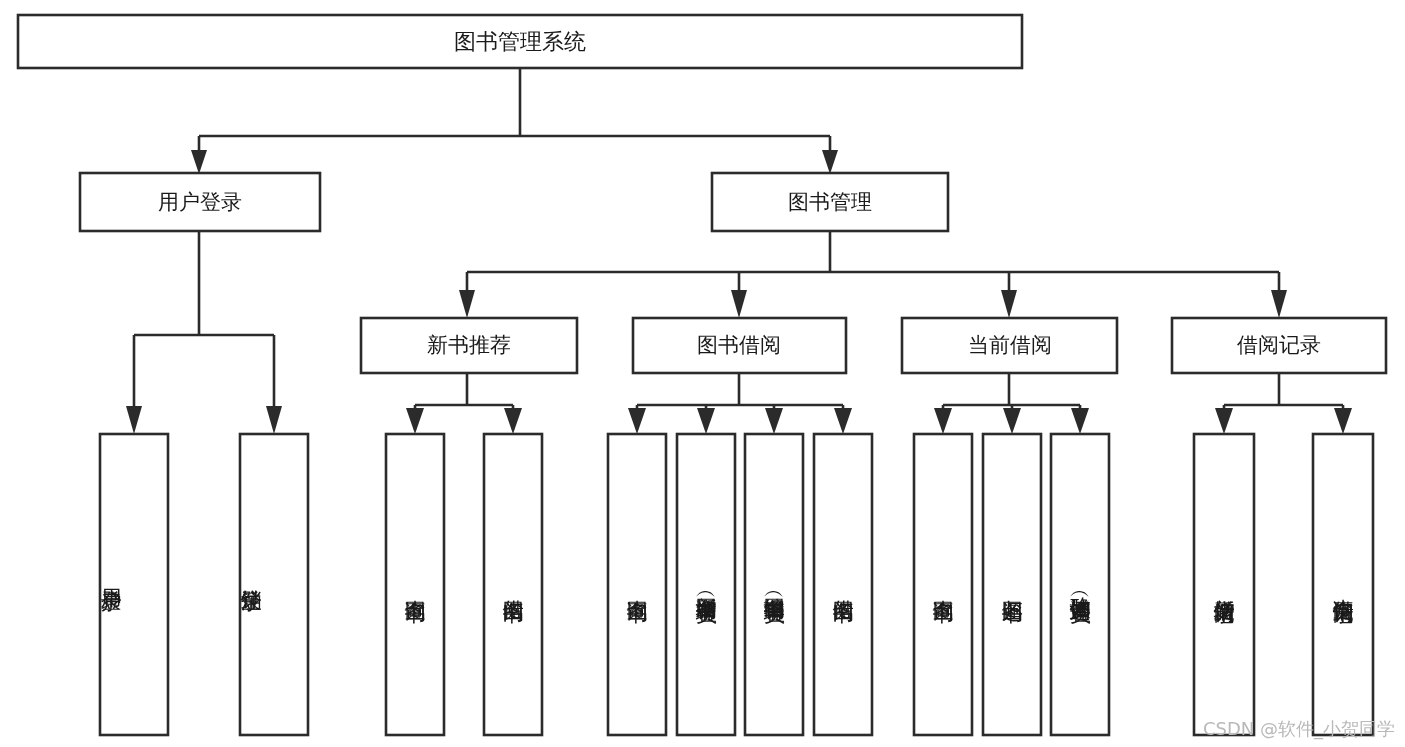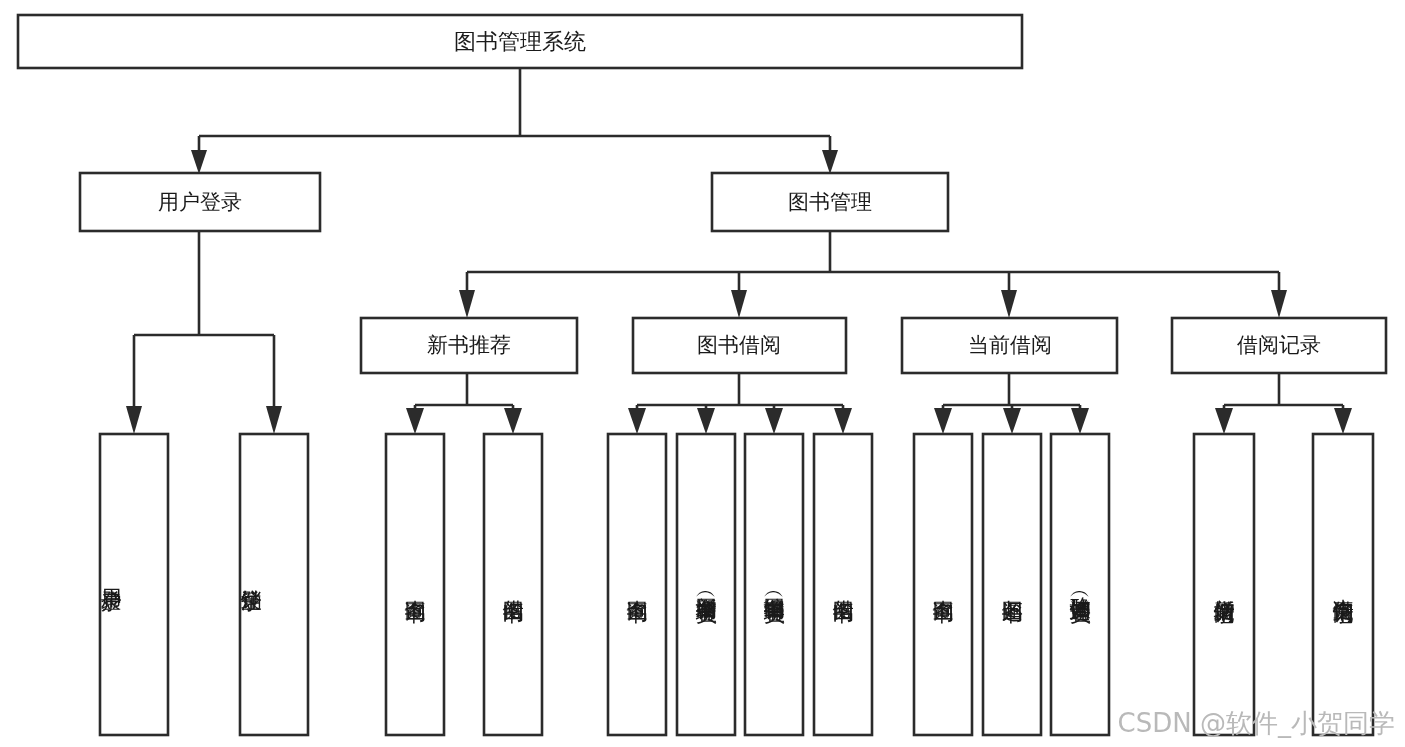--- a/index.html
+++ b/index.html
@@ -73,21 +73,21 @@
     pointer-events: none;
   }
   .vlabel.align-bottom {
     align-items: flex-end;
   }
   .watermark {
     position: absolute;
     right: 10px;
     bottom: 6px;
     font-family: "DejaVu Sans", "Liberation Sans", sans-serif;
-    font-size: 26px;
+    font-size: 18px;
     color: #b9b9b9;
     white-space: nowrap;
     pointer-events: none;
   }
 </style>
 </head>
 <body>
 
 <div id="diagram-root">
 

